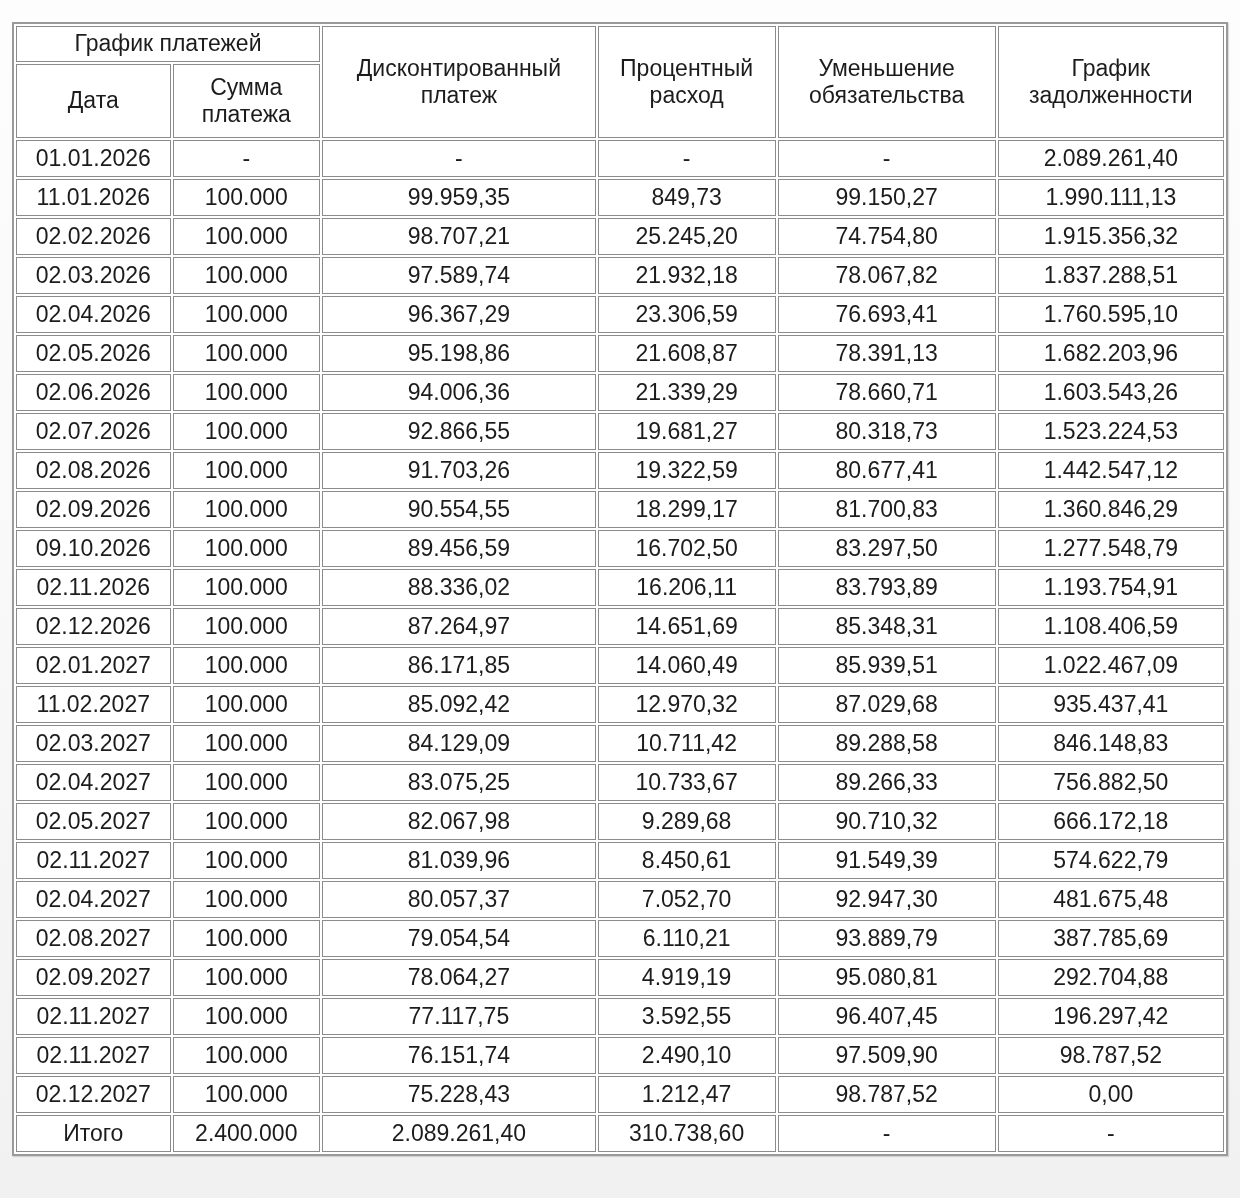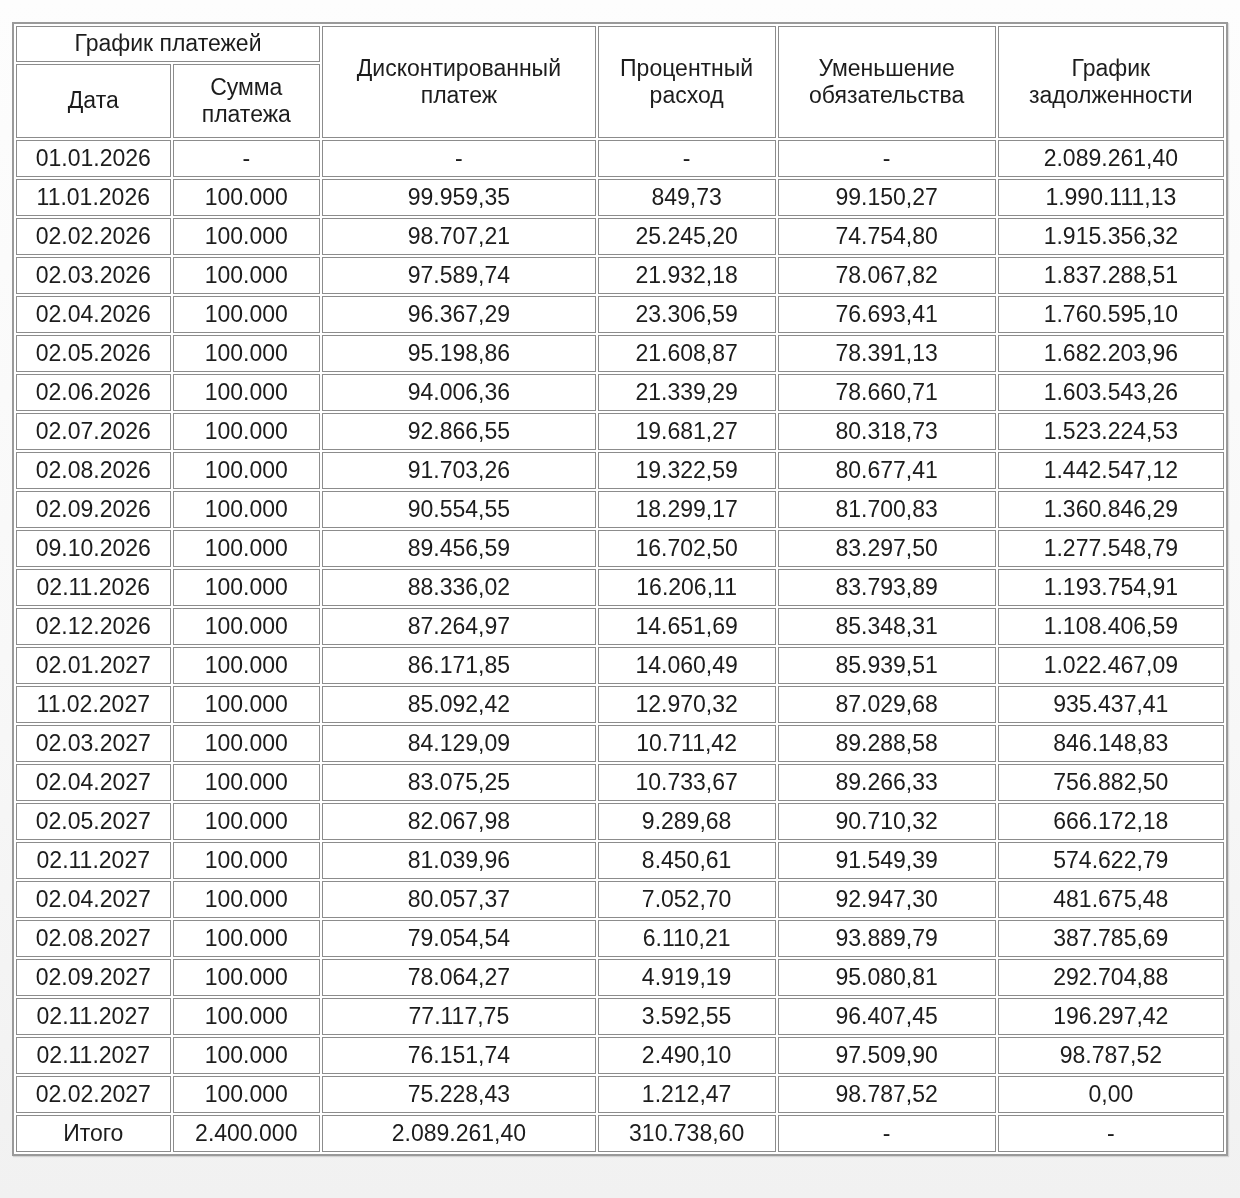--- a/index.html
+++ b/index.html
@@ -266,21 +266,21 @@
         </tr>
         <tr>
           <td>02.11.2027</td>
           <td>100.000</td>
           <td>76.151,74</td>
           <td>2.490,10</td>
           <td>97.509,90</td>
           <td>98.787,52</td>
         </tr>
         <tr>
-          <td>02.02.2027</td>
+          <td>02.12.2027</td>
           <td>100.000</td>
           <td>75.228,43</td>
           <td>1.212,47</td>
           <td>98.787,52</td>
           <td>0,00</td>
         </tr>
         <tr>
           <td>Итого</td>
           <td>2.400.000</td>
           <td>2.089.261,40</td>

